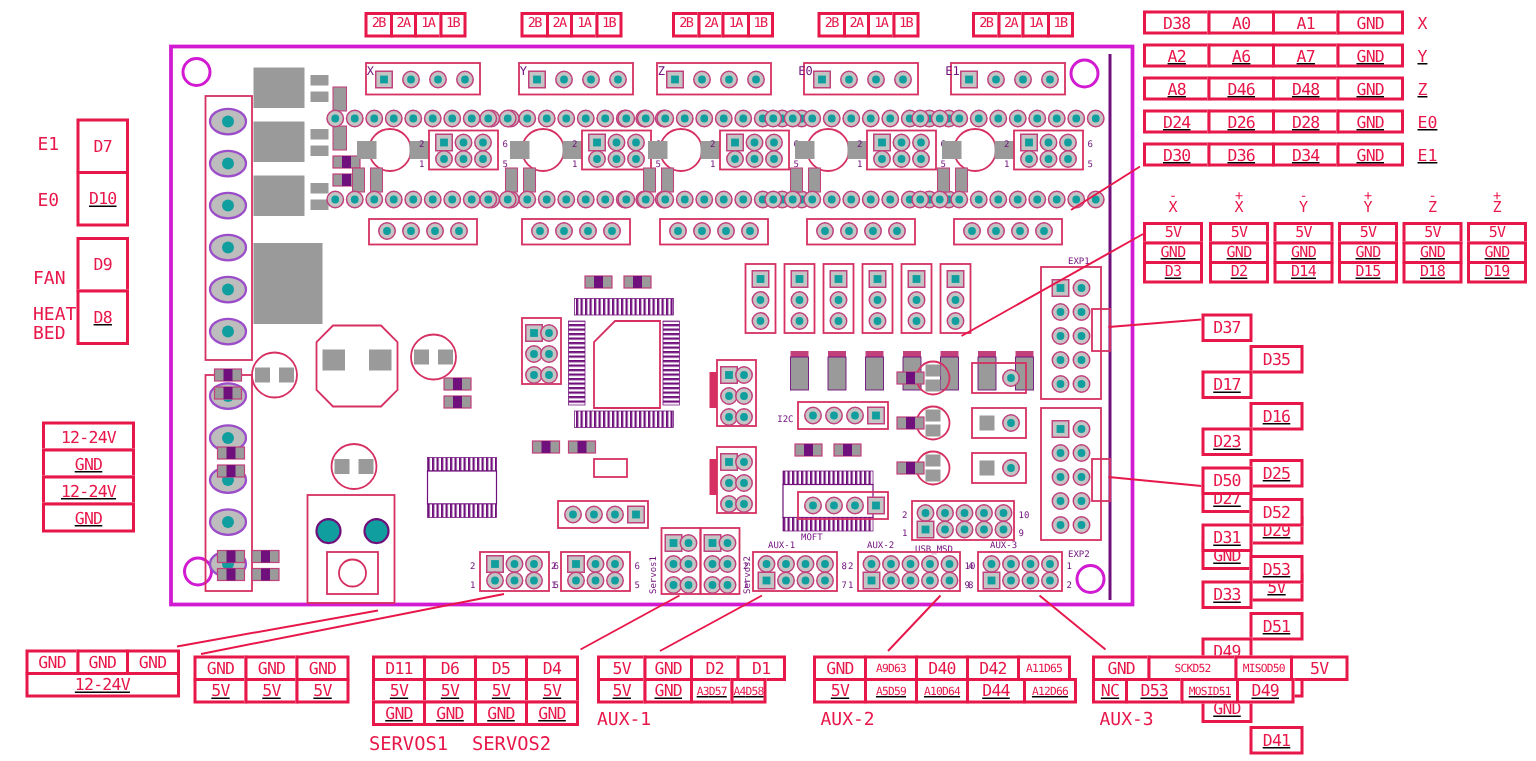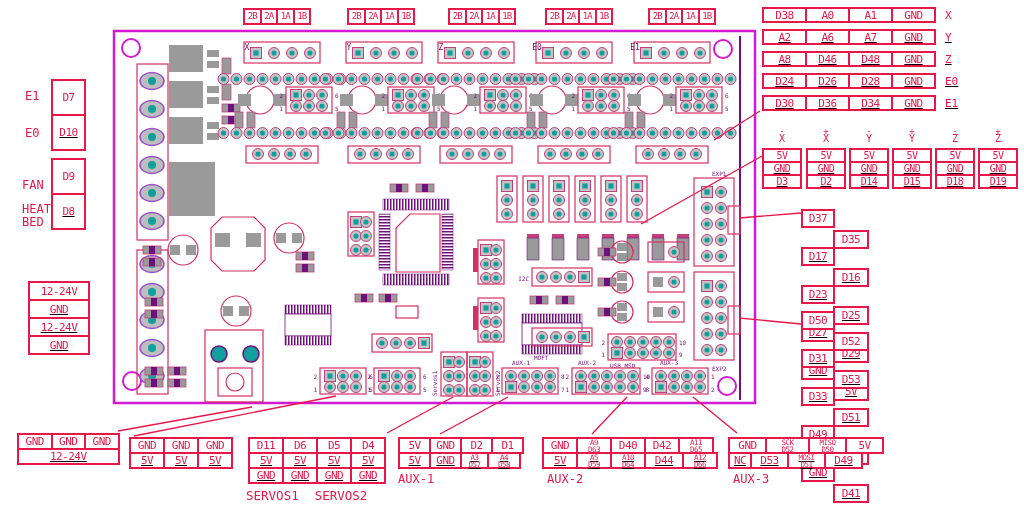--- a/index.html
+++ b/index.html
@@ -15,21 +15,21 @@
   .silk8{font:8px "DejaVu Sans Mono",monospace;fill:var(--pur);}
   .lead{stroke:var(--red);stroke-width:1.3;}
   .tbl{position:absolute;display:flex;flex-direction:column;}
   .row{display:flex;}
   .row+.row{margin-top:-2px;text-decoration:underline;}
   .gap .row+.row{margin-top:6px;}
   .c{box-sizing:border-box;border:2px solid var(--red);background:#fff;color:var(--red);
      display:flex;align-items:center;justify-content:center;
      font:11px/1 "DejaVu Sans Mono",monospace;letter-spacing:-0.5px;}
   .c+.c{margin-left:-2px;}
-  .c.sp{flex-direction:column;font-size:7.5px;line-height:7px;letter-spacing:-0.5px;}
+  .c.sp{flex-direction:row;font-size:7.5px;line-height:7px;letter-spacing:-0.5px;}
   .mcell{width:18.5px;height:17px;font-size:9px;letter-spacing:-1px;}
   .dcell{width:45px;height:16px;}
   .axlab{color:var(--red);font:11px "DejaVu Sans Mono",monospace;margin-left:9px;
          display:flex;align-items:center;}
   .escell{width:40px;height:15px;font-size:10px;}
   .eshead{position:absolute;width:40px;text-align:center;color:var(--red);
           font:10px/7px "DejaVu Sans Mono",monospace;}
   .eshead .sg{font-size:9px;display:block;}
   .expcell1{width:34px;height:19px;}
   .expcell2{width:36px;height:19px;margin-top:21px;}
@@ -688,21 +688,21 @@
     <div class="c b17" style="width:33px">D2</div>
     <div class="c b17" style="width:33px">D1</div>
   </div>
   <div class="row">
     <div class="c b17" style="width:33px">5V</div>
     <div class="c b17" style="width:33px">GND</div>
     <div class="c b17 sp" style="width:29px">
           <span>A3</span>
           <span>D57</span>
         </div>
-    <div class="c b17 sp" style="width:34px">
+    <div class="c b17 sp" style="width:24px">
           <span>A4</span>
           <span>D58</span>
         </div>
   </div>
 </div>
 <div class="lab" style="left:398px;top:473px">AUX-1</div>
 
 <div class="tbl" style="left:542px;top:437px">
   <div class="row">
     <div class="c b17" style="width:36px">GND</div>
@@ -732,21 +732,21 @@
           <span>A12</span>
           <span>D66</span>
         </div>
   </div>
 </div>
 <div class="lab" style="left:547px;top:473px">AUX-2</div>
 
 <div class="tbl" style="left:728px;top:437px">
   <div class="row">
     <div class="c b17" style="width:39px">GND</div>
-    <div class="c b17 sp" style="width:45px">
+    <div class="c b17 sp" style="width:60px">
           <span>SCK</span>
           <span>D52</span>
         </div>
     <div class="c b17 sp" style="width:39px">
           <span>MISO</span>
           <span>D50</span>
         </div>
     <div class="c b17" style="width:39px">5V</div>
   </div>
   <div class="row">

